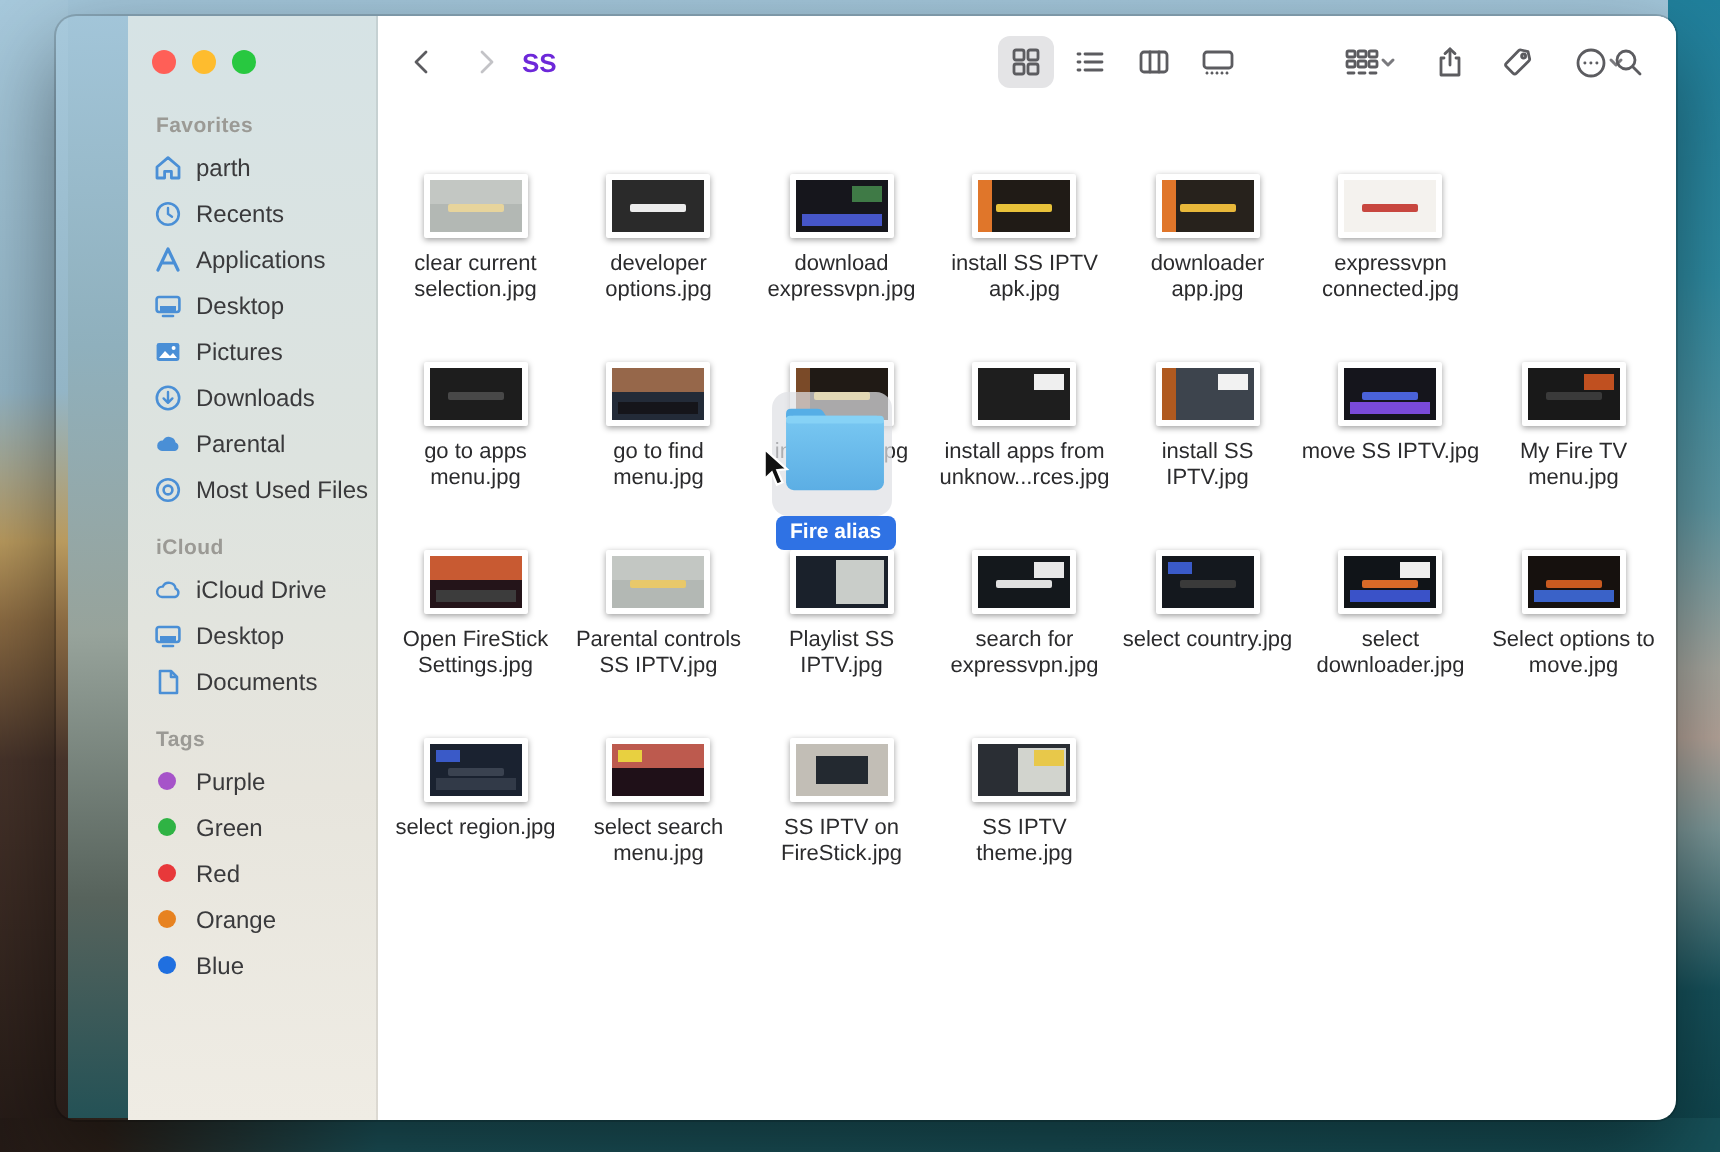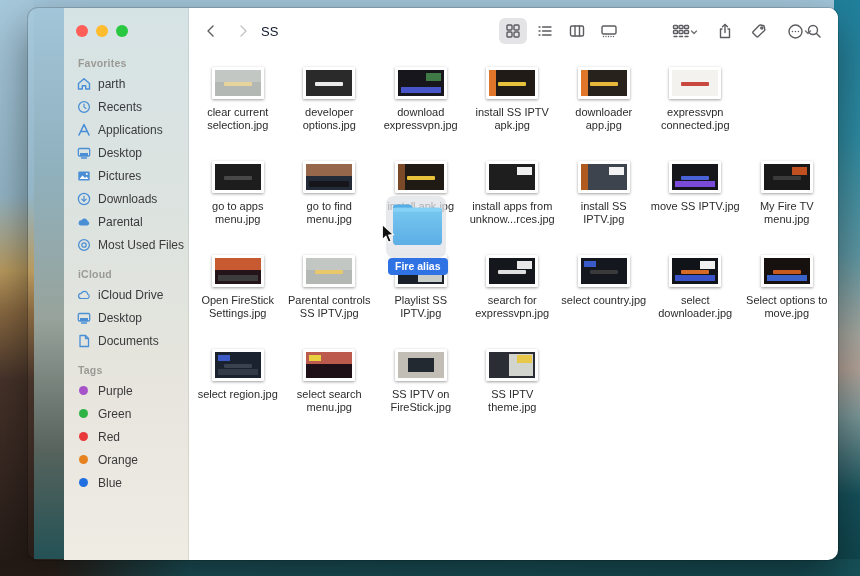--- a/index.html
+++ b/index.html
@@ -41,25 +41,25 @@
   
   .content{flex:1;background:#ffffff;position:relative;}
 
   
   .toolbar{position:absolute;left:0;top:0;right:0;height:46px;background:#fff;}
   .tb{position:absolute;top:0;height:46px;display:flex;align-items:center;}
   .tb-btn{display:flex;align-items:center;justify-content:center;width:28px;height:26px;border-radius:6px;}
   .tb-btn svg{stroke:#5c5c60;fill:none;stroke-width:1.4;stroke-linecap:round;stroke-linejoin:round;}
   .tb-btn.disabled svg{stroke:#c3c3c7;}
   .tb-btn.active{background:#e4e4e6;}
-  .win-title{font-size:13px;font-weight:400;color:#0f172a;}
+  .win-title{font-size:13px;font-weight:700;color:#6d28d9;}
   .chev-mini svg{stroke:#7a7a7e;stroke-width:1.5;fill:none;}
 
   
-  .file-grid{position:absolute;left:3px;top:52px;display:grid;
+  .file-grid{position:absolute;left:3px;top:72px;display:grid;
     grid-template-columns:repeat(7,91.5px);grid-auto-rows:94px;justify-items:center;}
   .file-cell:nth-child(7){grid-column:1;} 
   .file-cell{width:91.5px;display:flex;flex-direction:column;align-items:center;cursor:default;}
   .thumb{position:relative;width:52px;height:32px;margin-top:7px;background:#888;
     border:3px solid #fff;border-radius:1px;box-shadow:0 1px 3px rgba(0,0,0,.38);overflow:hidden;}
   .thumb .ly{position:absolute;}
   .ly-stripe{left:0;top:0;bottom:0;width:7px;}
   .ly-band{left:0;top:0;right:0;height:45%;}
   .ly-half{right:2px;top:2px;bottom:2px;width:52%;}
   .ly-center{left:50%;top:50%;width:26px;height:14px;transform:translate(-50%,-50%);}

